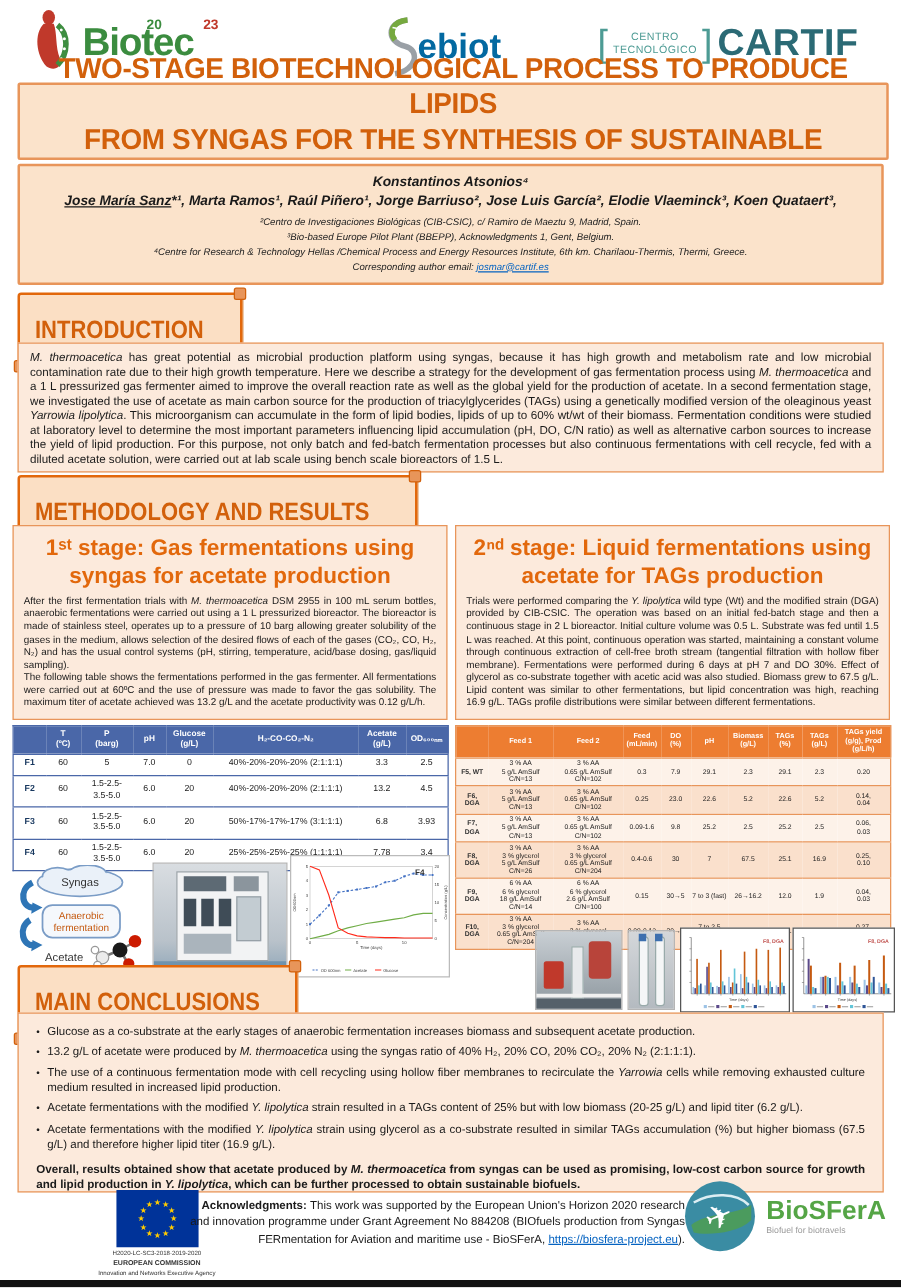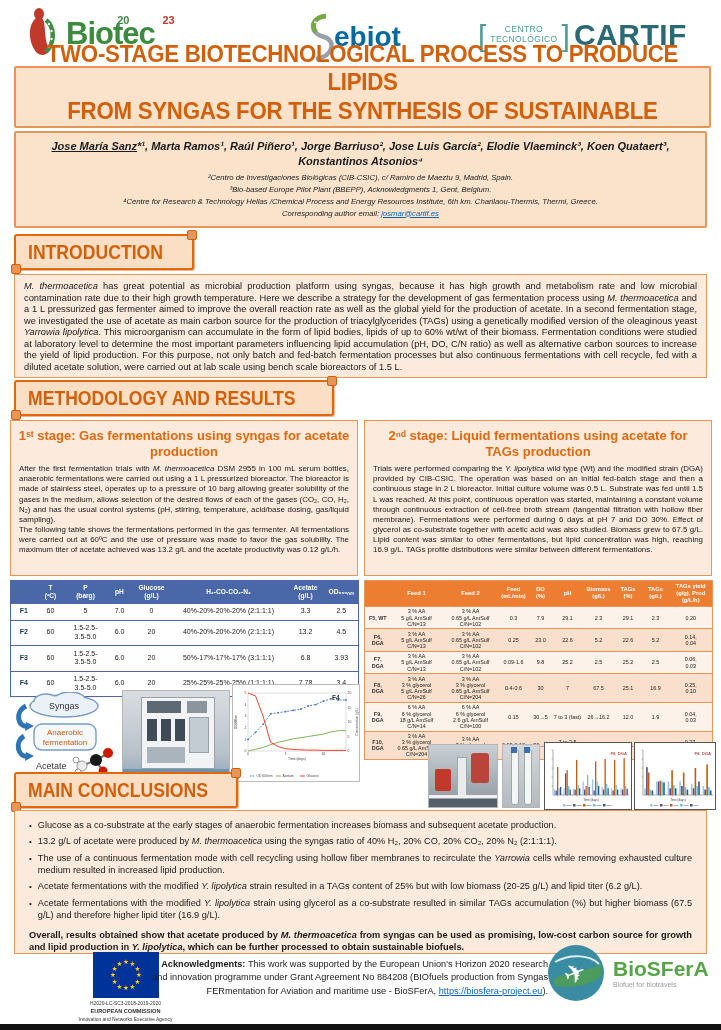--- a/index.html
+++ b/index.html
@@ -15,27 +15,27 @@
   .cartif-mid{font-size:8.5px;color:#4D9B94;text-align:center;line-height:1.15;letter-spacing:0.4px;}
   .cartif-name{font-size:30px;font-weight:bold;color:#2B6A75;letter-spacing:0.5px;line-height:1;}
   
   .peach-box{background:#FBE3CB;border:2px solid #E8955A;border-radius:2px;}
   .content-box{background:#FCEADC;border:1.6px solid #E8955A;border-radius:0;}
   .title-text{font-weight:bold;color:#D2600B;font-size:23px;line-height:1.25;text-align:center;transform:scaleX(0.97);transform-origin:center;letter-spacing:-0.3px;}
   .authors-line{font-size:11px;font-weight:bold;font-style:italic;text-align:center;line-height:1.35;}
   .affil{font-size:7.7px;font-style:italic;text-align:center;line-height:1.55;color:#222;}
   .lnk{color:#0563C1;text-decoration:underline;cursor:pointer;}
   
-  .banner{position:absolute;background:#FBDFC4;border:2px solid #E2680C;border-radius:3px;display:flex;align-items:center;padding:0 12px;height:32px;box-shadow:1px 1px 0 #e8b88f;}
+  .banner{position:absolute;background:#FBDFC4;border:2px solid #E2680C;border-radius:3px;display:flex;align-items:center;padding:12px 12px;height:32px;box-shadow:1px 1px 0 #e8b88f;}
   .banner::after{content:'';position:absolute;right:-5px;top:-6px;width:8px;height:8px;background:#E8955A;border:1px solid #D2600B;border-radius:2px;}
   .banner::before{content:'';position:absolute;left:-5px;bottom:-6px;width:8px;height:8px;background:#E8955A;border:1px solid #D2600B;border-radius:2px;}
   .banner span{font-weight:bold;font-size:20px;color:#D2600B;transform:scaleX(0.88);transform-origin:left center;white-space:nowrap;}
   
   .para{font-size:9.3px;line-height:1.24;text-align:justify;white-space:pre-line;}
-  .stage-head{font-size:13px;font-weight:bold;color:#E2680C;text-align:center;line-height:1.2;margin:4px 6px 5px 6px;}
+  .stage-head{font-size:18px;font-weight:bold;color:#E2680C;text-align:center;line-height:1.2;margin:4px 6px 5px 6px;}
   .stage-para{font-size:7.9px;line-height:1.28;text-align:justify;white-space:pre-line;margin:0 8px;}
   
   table{border-collapse:collapse;table-layout:fixed;}
   td,th{text-align:center;vertical-align:middle;white-space:pre-line;word-wrap:break-word;}
   .t1{width:348px;border:1px solid #4A67A8;}
   .t1 th{background:#4A67A8;color:#fff;font-size:6.6px;font-weight:bold;padding:3px 1px;line-height:1.2;}
   .t1 td{background:#fff;font-size:7px;padding:3.5px 1px;border-top:1px solid #4A67A8;line-height:1.25;}
   .t1 td.rl{font-weight:bold;color:#17375E;}
   .t2{width:348px;border:1px solid #E8955A;}
   .t2 th{background:#ED7D31;color:#fff;font-size:5.8px;font-weight:bold;padding:2px 1px;line-height:1.2;}
@@ -98,22 +98,22 @@
   </div>
 
   <div class="abs peach-box" style="left:14px;top:66px;width:693px;height:58px;display:flex;align-items:center;justify-content:center;">
     <div class="title-text">
       <div>TWO-STAGE BIOTECHNOLOGICAL PROCESS TO PRODUCE LIPIDS</div>
       <div>FROM SYNGAS FOR THE SYNTHESIS OF SUSTAINABLE BIOFUELS</div>
     </div>
   </div>
 
   <div class="abs peach-box" style="left:14px;top:131px;width:693px;height:97px;padding-top:6px;box-sizing:border-box;">
+    <div class="authors-line"><span>Konstantinos Atsonios⁴</span></div>
     <div class="authors-line"><span style="text-decoration: underline;">Jose María Sanz</span><span>*¹, Marta Ramos¹, Raúl Piñero¹, Jorge Barriuso², Jose Luis García², Elodie Vlaeminck³, Koen Quataert³,</span></div>
-    <div class="authors-line"><span>Konstantinos Atsonios⁴</span></div>
     <div style="margin-top:3px;">
       <div class="affil">²Centro de Investigaciones Biológicas (CIB-CSIC), c/ Ramiro de Maeztu 9, Madrid, Spain.</div>
       <div class="affil">³Bio-based Europe Pilot Plant (BBEPP), Acknowledgments 1, Gent, Belgium.</div>
       <div class="affil">⁴Centre for Research &amp; Technology Hellas /Chemical Process and Energy Resources Institute, 6th km. Charilaou-Thermis, Thermi, Greece.</div>
       <div class="affil"><span>Corresponding author email: </span><a class="lnk" href="#">josmar@cartif.es</a></div>
     </div>
   </div>
 
   <div class="banner" style="left:14px;top:234px;width:152px;">
     <span>INTRODUCTION</span>

